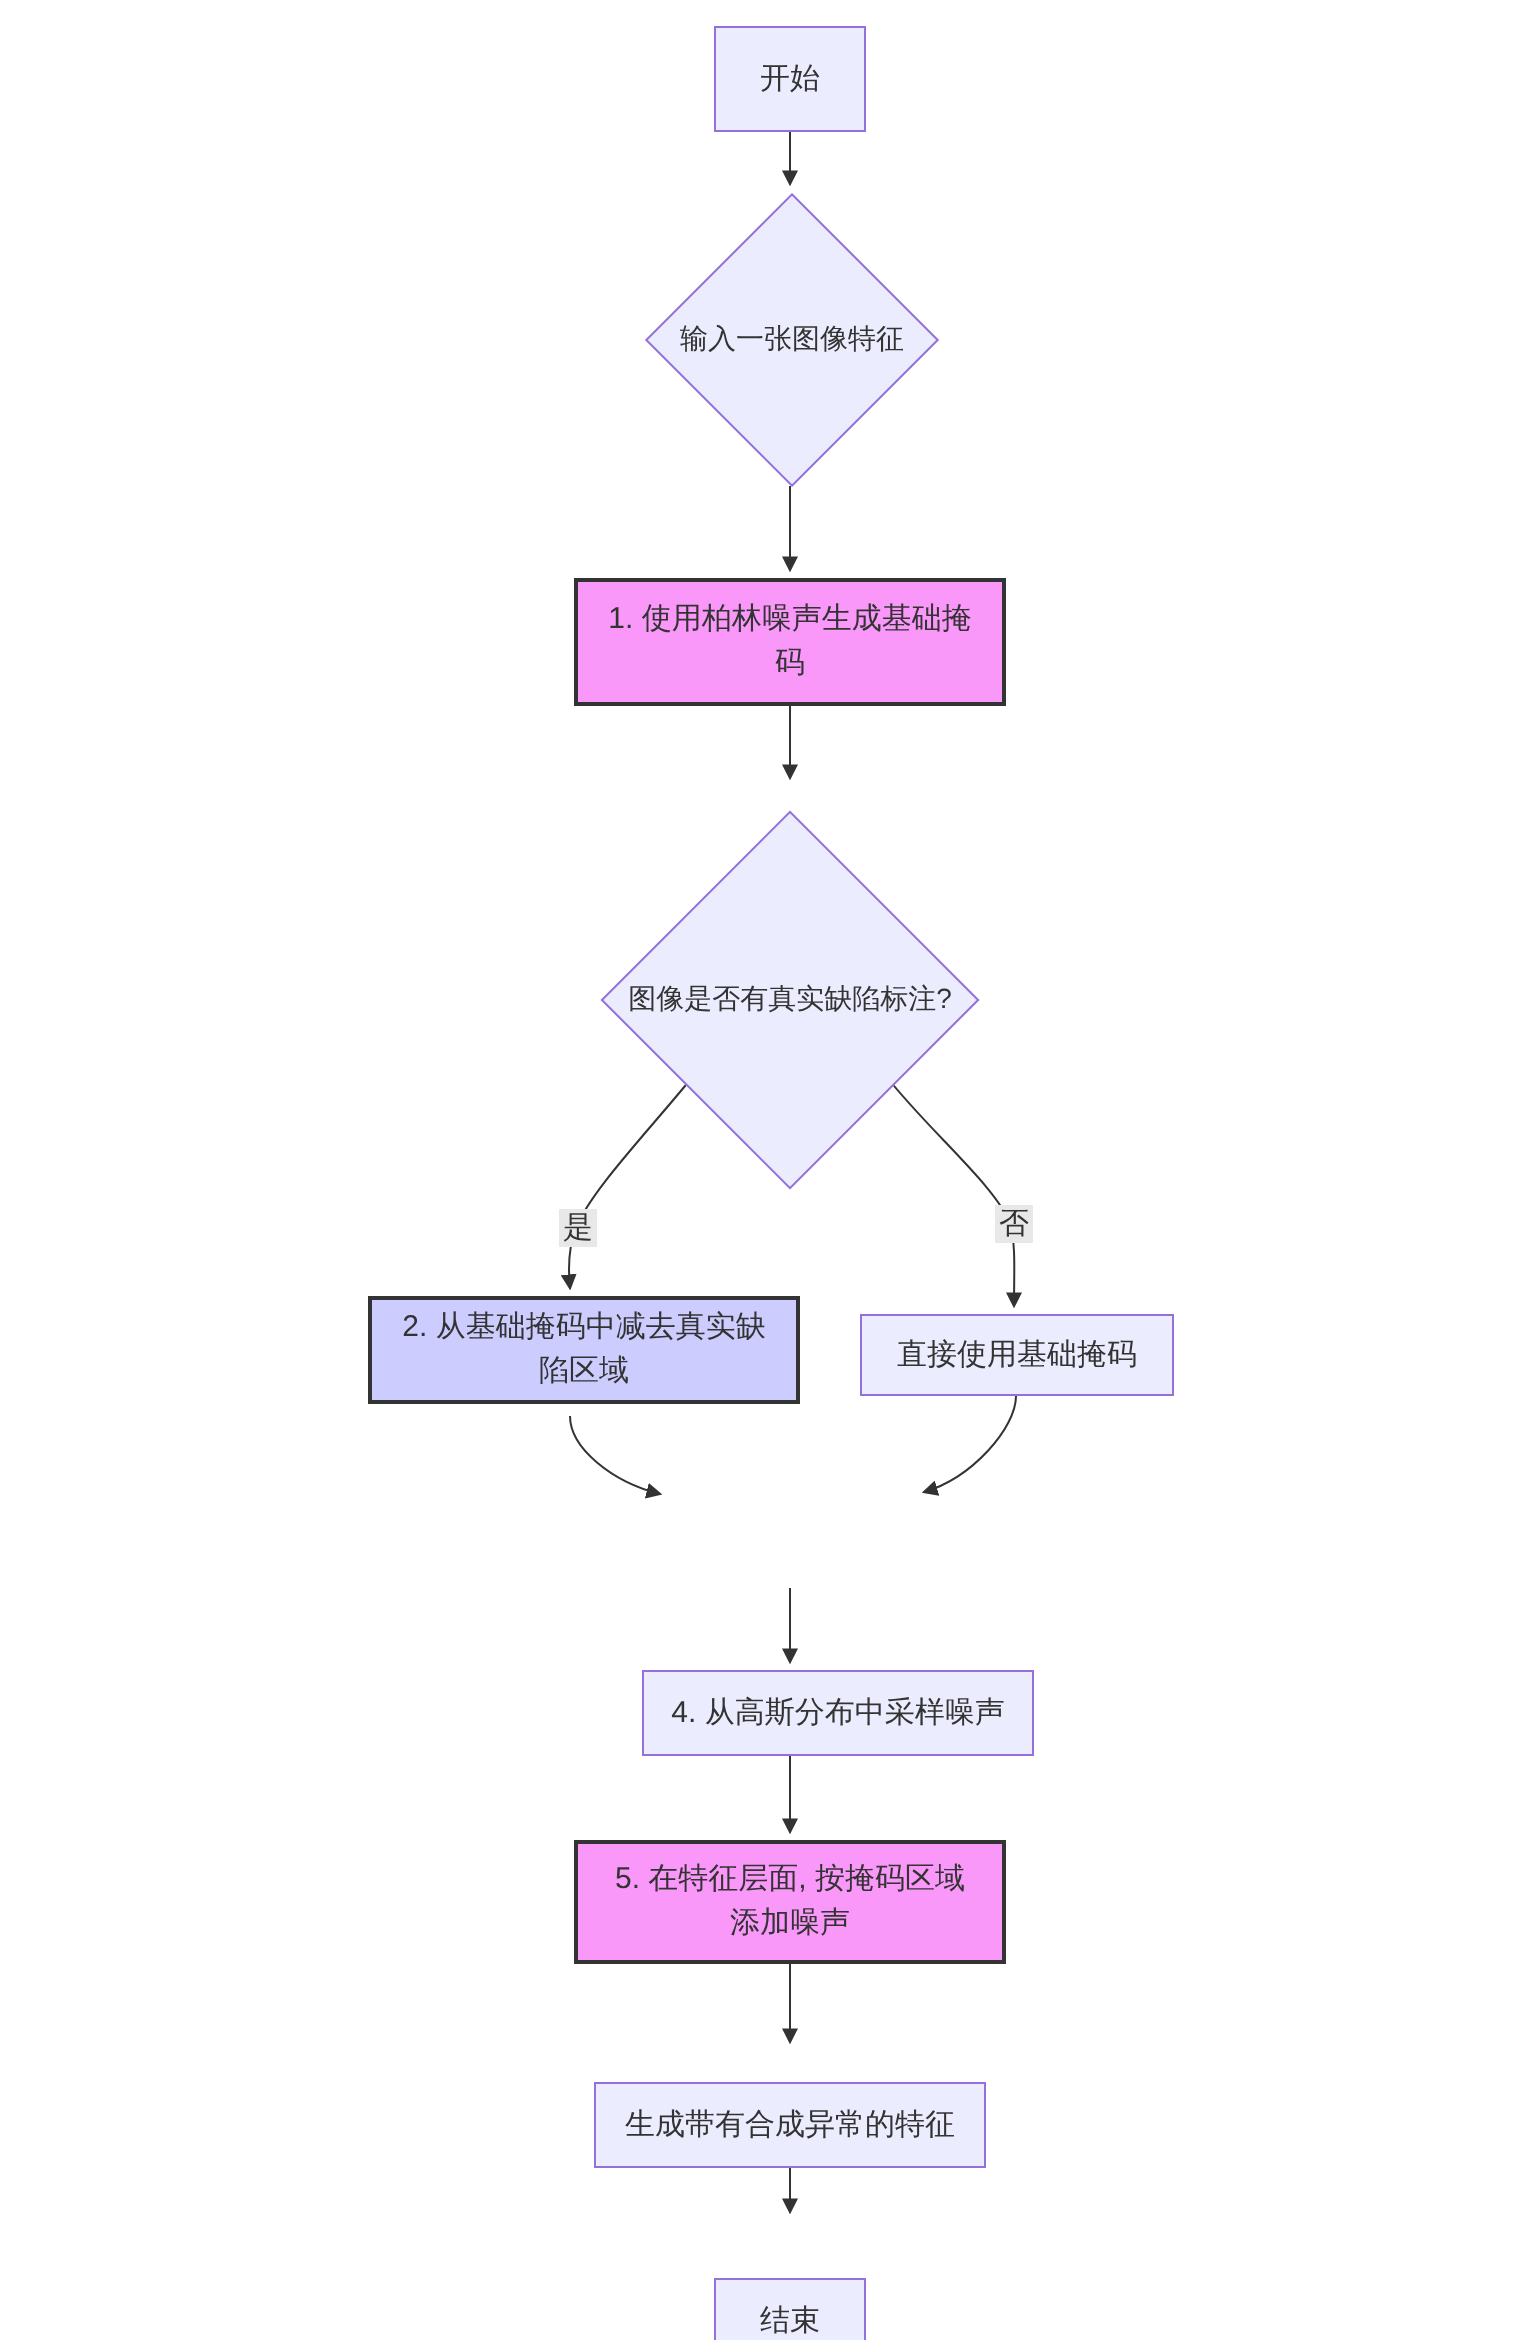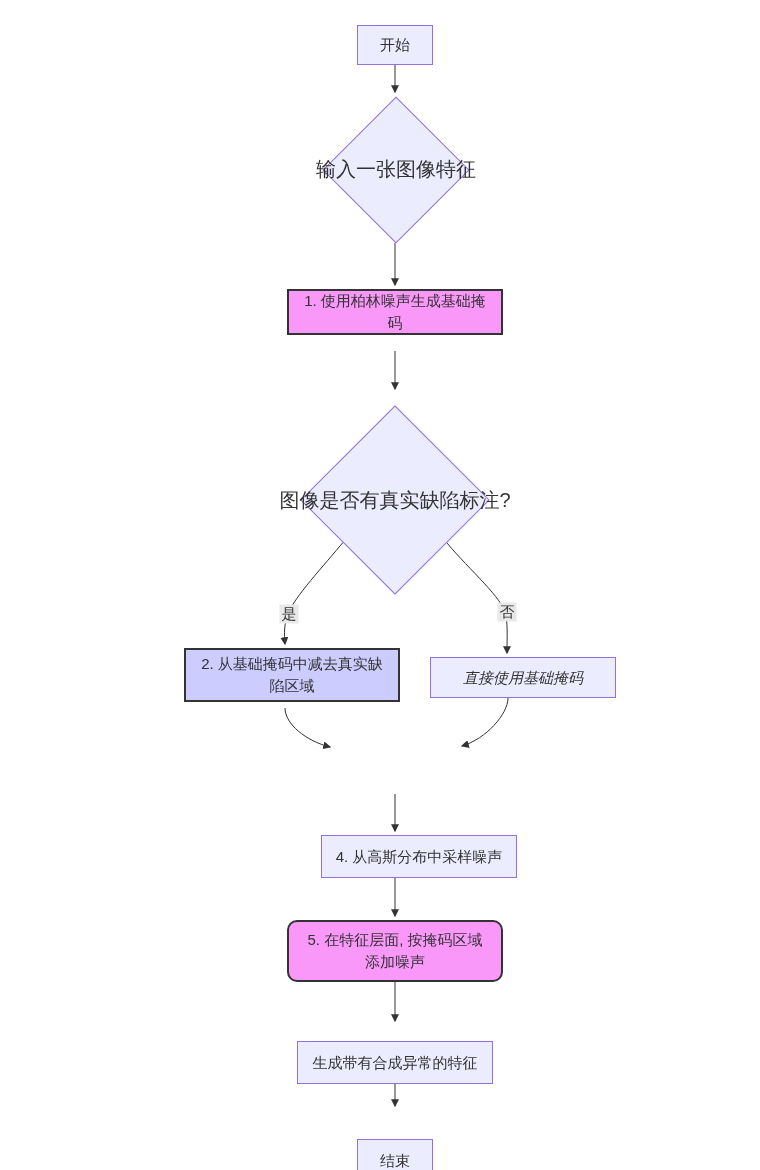--- a/index.html
+++ b/index.html
@@ -63,44 +63,44 @@
   .diamond-shape {
     position: absolute;
     left: 50%; top: 50%;
     transform: translate(-50%, -50%) rotate(45deg);
     background: var(--node-fill);
     border: 1px solid var(--node-border);
   }
   .diamond-label {
     position: relative;
     z-index: 1;
-    font-size: 20px;
+    font-size: 14px;
     text-align: center;
     white-space: nowrap;
   }
   .edge-label {
     position: absolute;
     transform: translate(-50%, -50%);
     background: var(--label-bg);
     font-size: 15px;
     padding: 0 2px;
     z-index: 2;
   }
   
-  .n-start   { left: 357px; top: 13px;   width: 76px;  height: 40px; margin-top: 12px; }
+  .n-start   { left: 357px; top: 13px;   width: 76px;  height: 53px; }
   .d-input   { left: 322px; top: 96px;   width: 148px; height: 147px; }
   .d-input .diamond-shape { width: 104px; height: 104px; }
-  .n-step1   { left: 287px; top: 289px;  width: 216px; height: 46px; }
+  .n-step1   { left: 287px; top: 289px;  width: 216px; height: 64px; }
   .d-decision{ left: 300px; top: 405px;  width: 190px; height: 190px; }
   .d-decision .diamond-shape { width: 134px; height: 134px; }
   .n-step2   { left: 184px; top: 648px;  width: 216px; height: 54px; }
-  .n-usebase { left: 430px; top: 657px;  width: 186px; height: 41px; font-style: italic; }
+  .n-usebase { left: 430px; top: 657px;  width: 157px; height: 41px; }
   .n-step3   { left: 297px; top: 751px;  width: 196px; height: 43px; }
   .n-step4   { left: 297px; top: 835px;  width: 196px; height: 43px; margin-left: 24px; }
-  .n-step5   { left: 287px; top: 920px;  width: 216px; height: 62px; border-radius: 10px; }
+  .n-step5   { left: 287px; top: 920px;  width: 216px; height: 62px; }
   .n-output  { left: 297px; top: 1041px; width: 196px; height: 43px; }
   .n-end     { left: 357px; top: 1110px; width: 76px;  height: 43px; margin-top: 29px; }
   .l-yes { left: 289px; top: 614px; }
   .l-no  { left: 507px; top: 612px; }
 </style>
 </head>
 <body>
 
 <div class="canvas">
 

